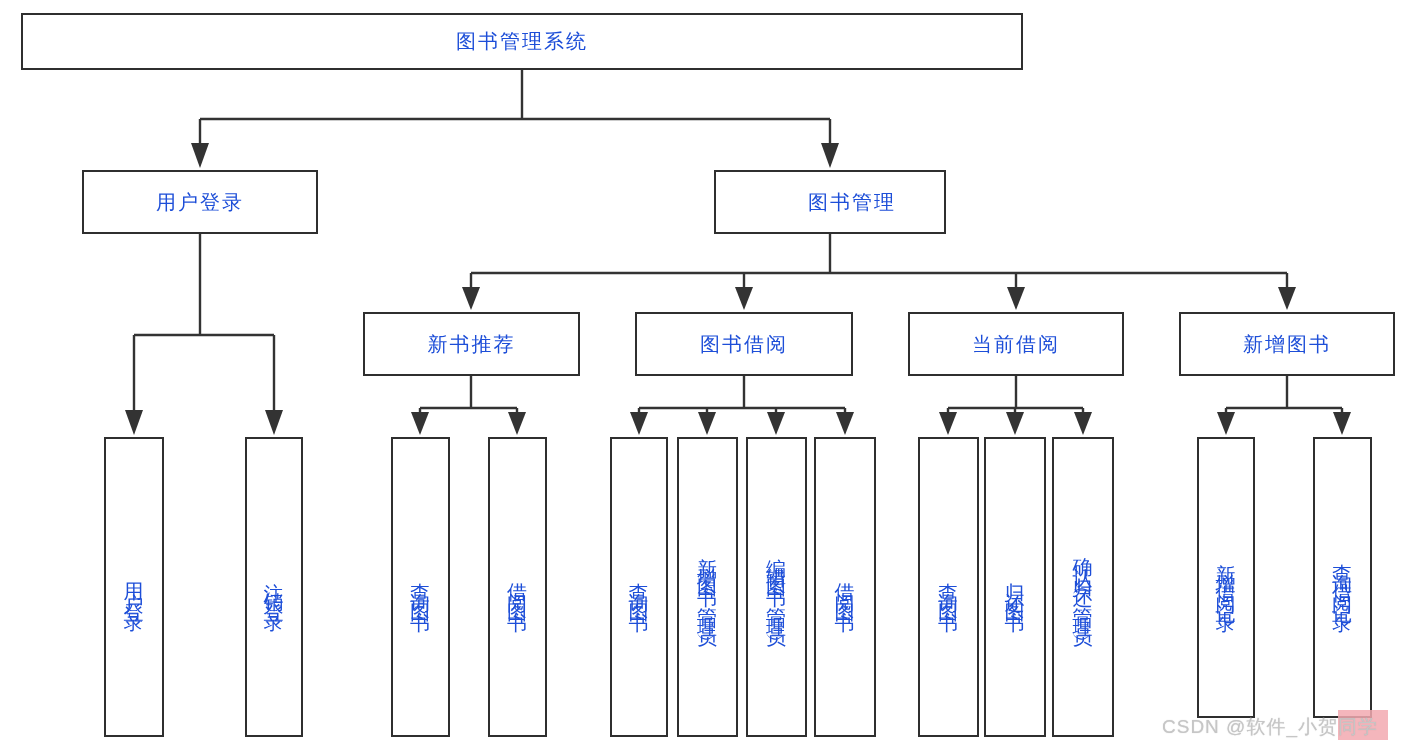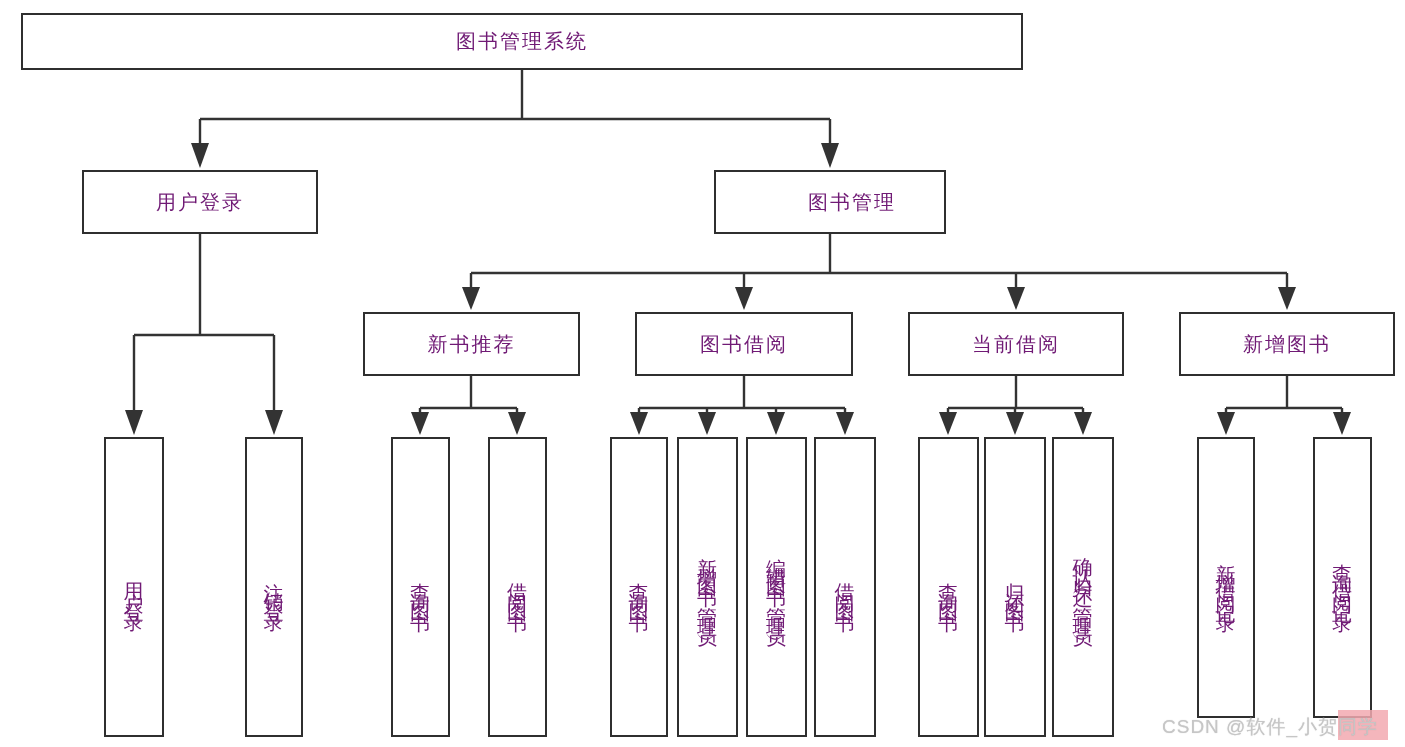--- a/index.html
+++ b/index.html
@@ -3,21 +3,21 @@
 <meta charset="utf-8">
 <style>
   html,body{margin:0;padding:0;background:#ffffff;}
   #stage{
     position:relative;width:1405px;height:747px;background:#ffffff;
     font-family:"Liberation Sans","DejaVu Sans",sans-serif;overflow:hidden;
   }
   .box{
     position:absolute;background:#ffffff;border:2px solid #2f2f2f;
     display:flex;align-items:center;justify-content:center;
-    color:#701a75;box-sizing:border-box;
+    color:#1d4ed8;box-sizing:border-box;
   }
   .hbox span{font-size:20px;letter-spacing:2px;white-space:nowrap;}
   .vbox span{
     writing-mode:vertical-rl;text-orientation:mixed;
     font-size:20px;letter-spacing:10px;line-height:1;white-space:nowrap;
   }
   svg.wires{position:absolute;left:0;top:0;z-index:0;}
   .box{z-index:1;}
   
   #n-root{left:21px;top:13px;width:1002px;height:57px;}

